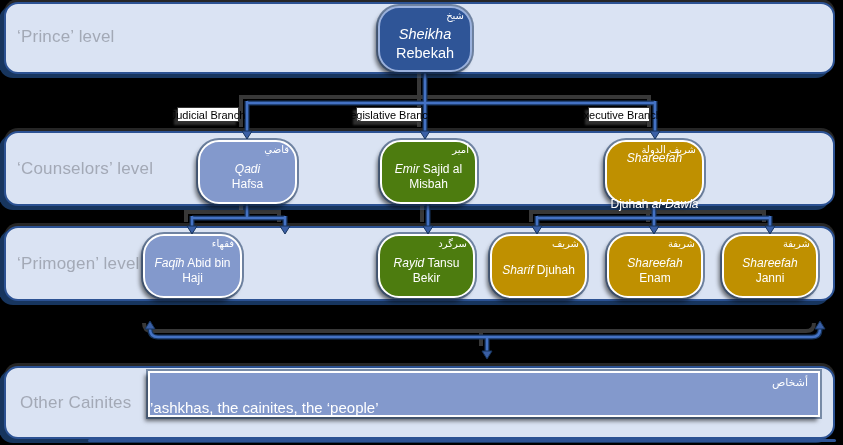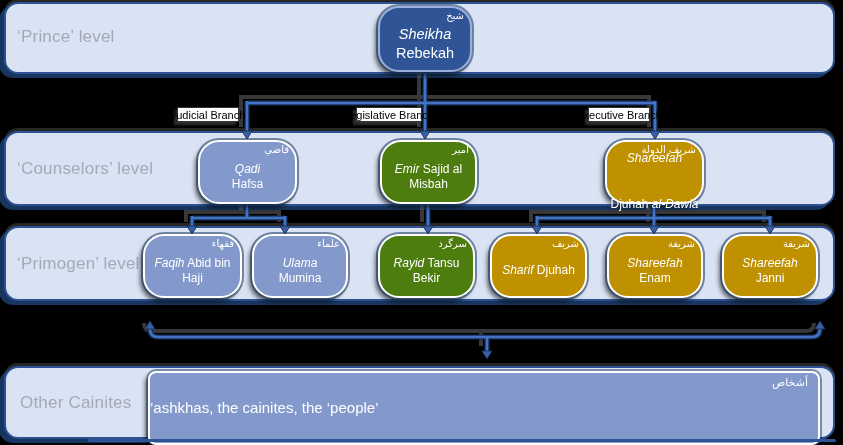--- a/index.html
+++ b/index.html
@@ -34,23 +34,23 @@
     font-family:"DejaVu Sans",sans-serif; line-height:13px;
   }
   .node.prince { background:#2f5597; border-color:#9ab1dd; font-size:14.5px; line-height:19px; padding-top:10px; }
   .node.blue   { background:#8399cc; }
   .node.salmon { background:#4d7c0f; }
   .node.gold   { background:#bf9000; }
   .nline { min-height:0; }
   .nline i { font-style:italic; }
 
   .bottom-box {
-    position:absolute; left:148px; top:371px; width:672px; height:74px;
+    position:absolute; left:148px; top:371px; width:672px; height:46px;
     box-sizing:border-box; background:#8399cc; border:2px solid #fff;
-    border-radius:8px; color:#fff;
+    border-radius:0; color:#fff;
     box-shadow:0 0 0 2px rgba(23,53,94,.5), -3px 4px 4px rgba(0,0,0,.55);
   }
   .bottom-box .tag { top:3px; right:10px; font-size:11px; }
   .bottom-box .btext {
     position:absolute; left:0; width:100%; top:26px; text-align:left; font-size:15px;
   }
 
   .branch-label {
     position:absolute; height:15px; box-sizing:border-box;
     background:#fff; border:1px solid #333; color:#000; font-size:11px;
@@ -152,25 +152,20 @@
     <div class="nline"><i>Shareefah</i><span></span></div>
     <div class="nline"><span>Djuhah </span><i>al-Dawla</i><span></span></div>
   </div>
 
   <div class="node blue" style="left:143px; top:234px; width:99px;">
     <span class="tag">فقهاء</span>
     <div class="nline"><i>Faqīh</i><span> Abid bin</span></div>
     <div class="nline"><span></span><i></i><span>Haji</span></div>
   </div>
 
-  <div class="node blue" style="left:252px; top:234px; width:96px;">
-    <span class="tag">علماء</span>
-    <div class="nline"><i>Ulama</i><span></span></div>
-    <div class="nline"><span></span><i></i><span>Mumina</span></div>
-  </div>
 
   <div class="node salmon" style="left:378px; top:234px; width:97px;">
     <span class="tag">سرگرد</span>
     <div class="nline"><i>Rayid</i><span> Tansu</span></div>
     <div class="nline"><span></span><i></i><span>Bekir</span></div>
   </div>
 
   <div class="node gold" style="left:490px; top:234px; width:97px;">
     <span class="tag">شريف</span>
     <div class="nline"><i>Sharif</i><span> Djuhah</span></div>

